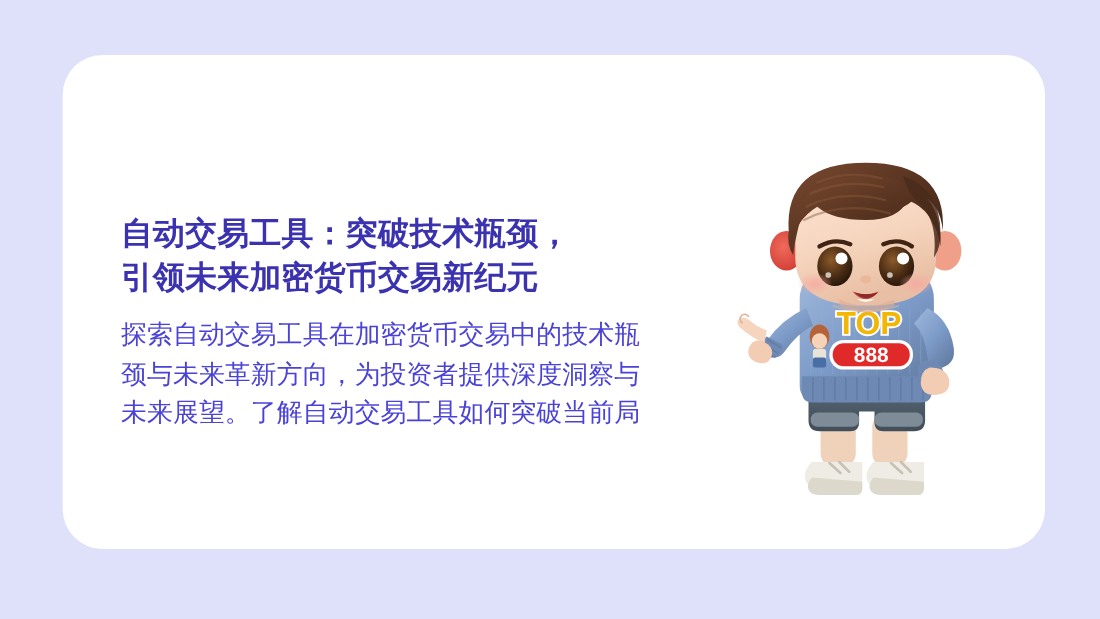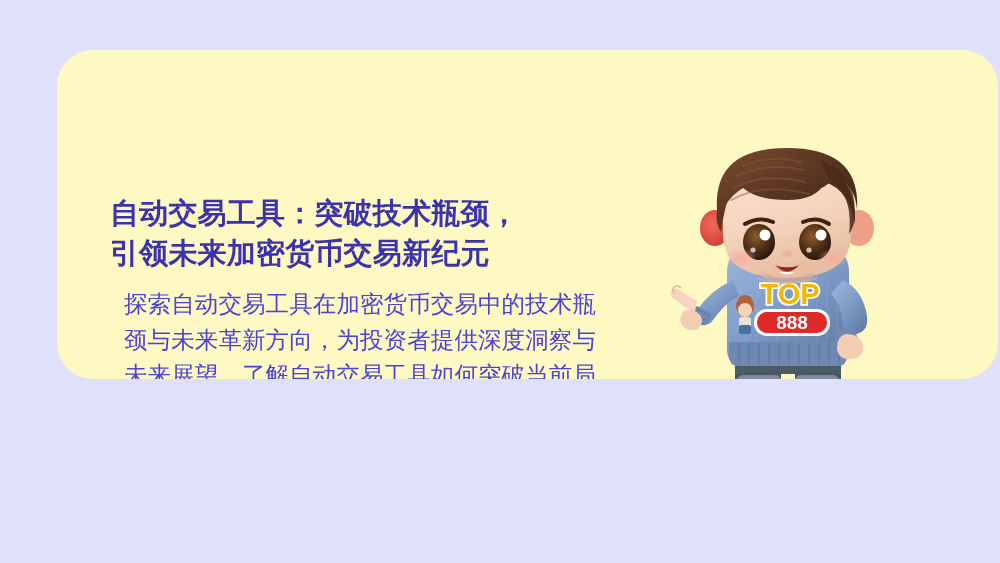--- a/index.html
+++ b/index.html
@@ -21,25 +21,24 @@
     background: #dfe1fb;
     overflow: hidden;
   }
 
   
   #card {
     position: absolute;
     left: 57px;
     top: 50px;
     width: 893px;
-    height: 329px;
-    background: #fef9c3;
+    height: 449px;
+    background: #ffffff;
     border-radius: 36px;
     overflow: hidden;
-    padding-left: 48px;
   }
 
   
   #text-block {
     position: absolute;
     left: 53px;          
     top: 143px;          
     width: 500px;
   }
 
@@ -54,21 +53,20 @@
   }
 
   .subcopy {
     margin: 14px 0 0 0;
     font-size: 23.5px;
     font-weight: 400;
     line-height: 1.52;
     letter-spacing: 0.1px;
     color: #4b43d6;
     white-space: pre-line;
-    text-align: center;
   }
 
   
   #mascot {
     position: absolute;
     left: 596px;    
     top: 82px;
     width: 270px;
     height: 330px;
   }

